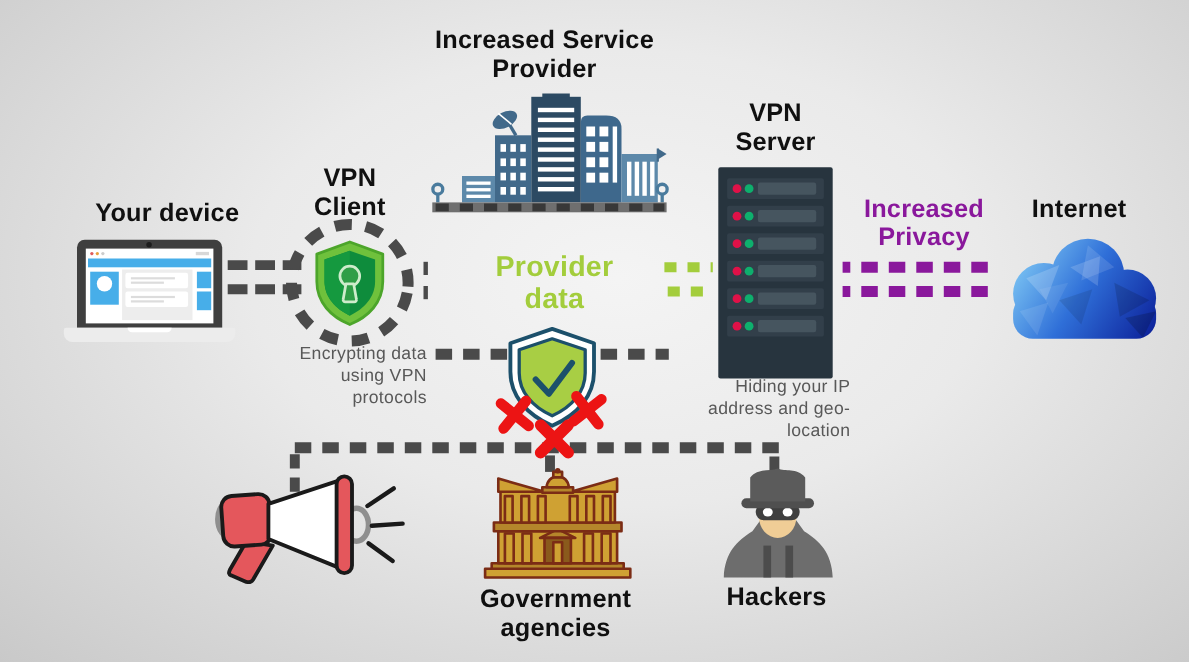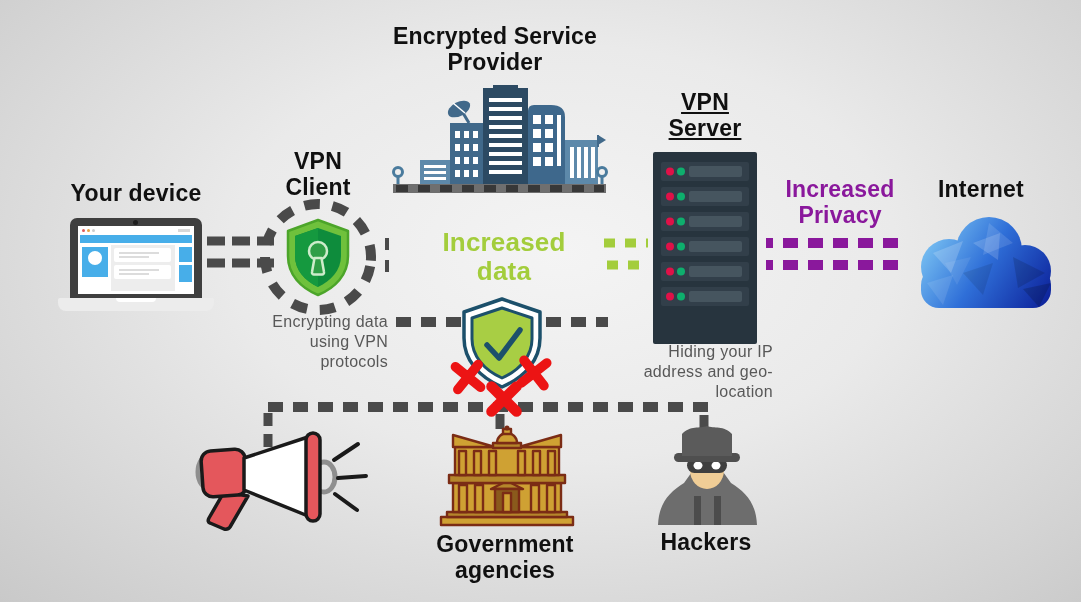--- a/index.html
+++ b/index.html
@@ -59,21 +59,21 @@
 
     <path d="M268 407 H712" stroke="var(--dash-gray)" stroke-width="10" stroke-dasharray="15 10" fill="none"></path>
     <path d="M268 413 V452" stroke="var(--dash-gray)" stroke-width="9" stroke-dasharray="13 8" fill="none"></path>
     <path d="M500 414 V434" stroke="var(--dash-gray)" stroke-width="9" stroke-dasharray="15 8" fill="none"></path>
     <path d="M704 415 V435" stroke="var(--dash-gray)" stroke-width="9" stroke-dasharray="15 8" fill="none"></path>
 
     <path d="M766 243 H901" stroke="var(--privacy-purple)" stroke-width="10" stroke-dasharray="15 10" stroke-dashoffset="8" fill="none"></path>
     <path d="M766 265 H901" stroke="var(--privacy-purple)" stroke-width="10" stroke-dasharray="15 10" stroke-dashoffset="8" fill="none"></path>
   </svg>
 
-  <div class="lbl" style="left:46px;top:181px;width:180px;">Your device</div>
+  <div class="lbl" style="left:62px;top:181px;width:180px;">Your device</div>
 
   <div class="lap-frame">
     <div class="lap-cam"></div>
     <div class="lap-screen">
       <div class="lap-dot" style="left:4px;background:#e05c5c;"></div>
       <div class="lap-dot" style="left:9px;background:#e8a13e;"></div>
       <div class="lap-dot" style="left:14px;background:#cccccc;"></div>
       <div class="abs" style="right:4px;top:3px;width:12px;height:3px;background:#d8d8d8;"></div>
       <div class="lap-bluebar"></div>
       <div class="lap-sq">
@@ -104,21 +104,21 @@
     <path d="M34 10 L57 18 V38 C57 52 47 63 34 69 C21 63 11 52 11 38 V18 Z" fill="#0e8c3c"></path>
     <path d="M34 10 V69 C21 63 11 52 11 38 V18 Z" fill="#15993f"></path>
     <g stroke="#cdeccb" stroke-width="2.5" fill="#2f9e47" stroke-linejoin="round">
       <circle cx="34" cy="33" r="9"></circle>
       <path d="M30.5 40 L28 54 A2 2 0 0 0 30 56.5 H38 A2 2 0 0 0 40 54 L37.5 40 Z"></path>
     </g>
   </svg>
 
   <div class="cap" style="left:252px;top:312px;width:136px;">Encrypting data using VPN protocols</div>
 
-  <div class="lbl" style="left:375px;top:24px;width:240px;">Encrypted Service Provider</div>
+  <div class="lbl" style="left:375px;top:24px;width:240px;">Increased Service Provider</div>
 
   <svg class="abs" style="left:393px;top:85px" width="215" height="110" viewBox="0 0 215 110">
 
     <rect x="27" y="75" width="30" height="24" fill="#5d89aa"></rect>
     <rect x="31" y="80" width="22" height="3" fill="#ffffff"></rect>
     <rect x="31" y="86" width="22" height="3" fill="#ffffff"></rect>
     <rect x="31" y="92" width="22" height="3" fill="#ffffff"></rect>
     <rect x="57" y="38" width="33" height="61" fill="#41698a"></rect>
     <g fill="#ffffff">
       <rect x="62" y="46" width="5" height="7"></rect>
@@ -183,39 +183,39 @@
         <line x1="5" y1="91.5" x2="5" y2="99"></line>
       <circle cx="209" cy="87" r="4.5"></circle>
         <line x1="209" y1="91.5" x2="209" y2="99"></line>
     </g>
 
     <rect x="0" y="99" width="213" height="9" fill="#6f6f6f"></rect>
     <path d="M3 103.5 H211" stroke="#383838" stroke-width="7" stroke-dasharray="12 10" fill="none"></path>
   </svg>
 
 
-  <div class="lbl green" style="left:420px;top:228px;width:168px;">Increased data</div>
+  <div class="lbl green" style="left:420px;top:228px;width:168px;">Provider data</div>
 
   <svg class="abs" style="left:454px;top:296px" width="96" height="100" viewBox="0 0 96 100">
     <path d="M48 3 L86 16 V42 C86 64 71 81 48 91 C25 81 10 64 10 42 V16 Z" fill="#ffffff" stroke="var(--teal-outline)" stroke-width="3.5" stroke-linejoin="round"></path>
     <path d="M48 12 L78 22 V43 C78 60 66 74 48 82 C30 74 18 60 18 43 V22 Z" fill="#a8ce44" stroke="var(--teal-outline)" stroke-width="3" stroke-linejoin="round"></path>
     <path d="M33 49 L45 62 L66 34" fill="none" stroke="var(--teal-outline)" stroke-width="5.5" stroke-linecap="round" stroke-linejoin="round"></path>
   </svg>
 
   <svg class="abs" style="left:447px;top:356px;transform:rotate(-6deg)" width="42" height="42" viewBox="0 0 44 44">
     <path d="M10 10 L34 34 M34 10 L10 34" stroke="var(--x-red)" stroke-width="10" stroke-linecap="round" fill="none"></path>
   </svg>
   <svg class="abs" style="left:513px;top:352px;transform:rotate(7deg)" width="42" height="42" viewBox="0 0 44 44">
     <path d="M10 10 L34 34 M34 10 L10 34" stroke="var(--x-red)" stroke-width="10" stroke-linecap="round" fill="none"></path>
   </svg>
   <svg class="abs" style="left:481px;top:376px" width="46" height="46" viewBox="0 0 44 44">
     <path d="M10 10 L34 34 M34 10 L10 34" stroke="var(--x-red)" stroke-width="10" stroke-linecap="round" fill="none"></path>
   </svg>
 
-  <div class="lbl" style="left:649px;top:90px;width:112px;text-decoration:underline;">VPN Server</div>
+  <div class="lbl" style="left:649px;top:90px;width:112px;">VPN Server</div>
 
   <svg class="abs" style="left:653px;top:152px" width="104" height="192" viewBox="0 0 104 192">
     <rect x="0" y="0" width="104" height="192" rx="2" fill="var(--server-body)"></rect>
     <g>
       <g transform="translate(0,10)">
           <rect x="8" y="0" width="88" height="19" rx="2" fill="#323f4a"></rect>
           <circle cx="17" cy="9.5" r="4" fill="#e01148"></circle>
           <circle cx="28" cy="9.5" r="4" fill="#0eaf6d"></circle>
           <rect x="36" y="4" width="53" height="11" rx="2" fill="#46555f"></rect>
         </g>

